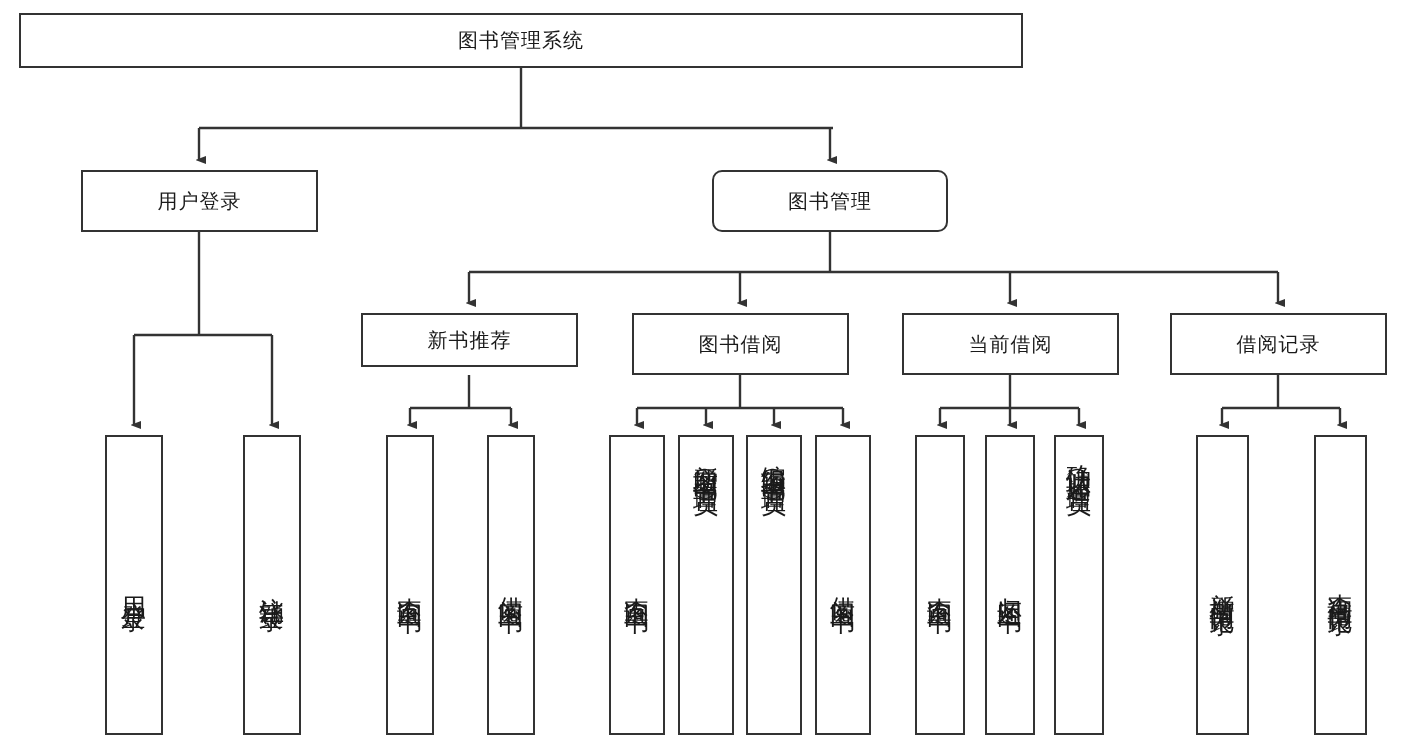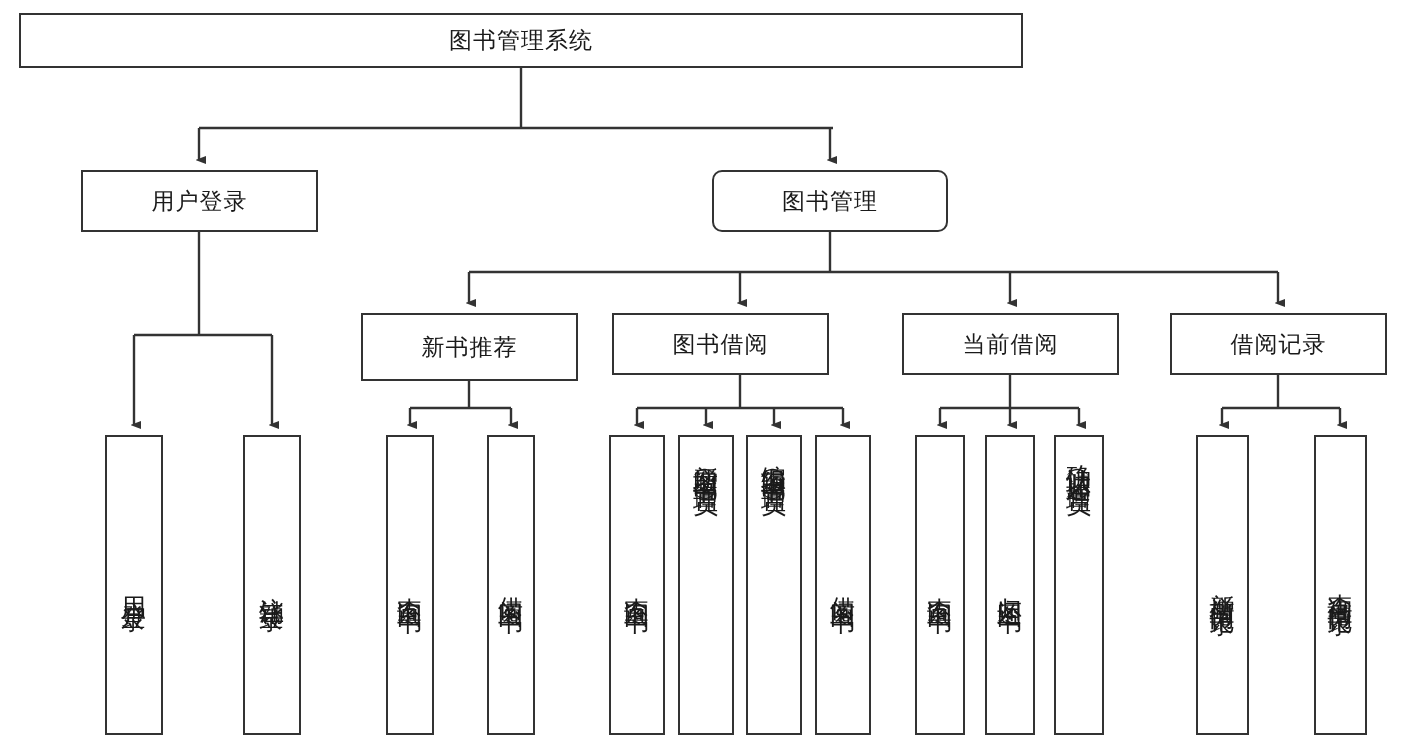--- a/index.html
+++ b/index.html
@@ -31,21 +31,21 @@
     position: absolute;
     box-sizing: border-box;
     border: 2px solid #333333;
     background: #ffffff;
     display: flex;
     align-items: center;
     justify-content: center;
     color: #1a1a1a;
   }
   .node.horiz {
-    font-size: 23px;
+    font-size: 20px;
     letter-spacing: 1px;
   }
   .node.vert {
     align-items: flex-start;
     justify-content: center;
     padding-top: 8px;
   }
   .node.vert .vlabel {
     writing-mode: vertical-rl;
     text-orientation: upright;
@@ -127,24 +127,24 @@
   <div id="nodes">
       <div class="node horiz" style="left: 19px; top: 13px; width: 1004px; height: 55px;">
         <span>图书管理系统</span>
       </div>
       <div class="node horiz" style="left: 81px; top: 170px; width: 237px; height: 62px;">
         <span>用户登录</span>
       </div>
       <div class="node horiz" style="left: 712px; top: 170px; width: 236px; height: 62px; border-radius: 10px;">
         <span>图书管理</span>
       </div>
-      <div class="node horiz" style="left: 361px; top: 313px; width: 217px; height: 68px;">
+      <div class="node horiz" style="left: 361px; top: 313px; width: 217px; height: 54px;">
         <span>新书推荐</span>
       </div>
-      <div class="node horiz" style="left: 612px; top: 313px; width: 217px; height: 62px;">
+      <div class="node horiz" style="left: 632px; top: 313px; width: 217px; height: 62px;">
         <span>图书借阅</span>
       </div>
       <div class="node horiz" style="left: 902px; top: 313px; width: 217px; height: 62px;">
         <span>当前借阅</span>
       </div>
       <div class="node horiz" style="left: 1170px; top: 313px; width: 217px; height: 62px; text-align: center;">
         <span>借阅记录</span>
       </div>
       <div class="node vert centered" style="left: 105px; top: 435px; width: 58px; height: 300px;">
         <span class="vlabel">用户登录</span>

